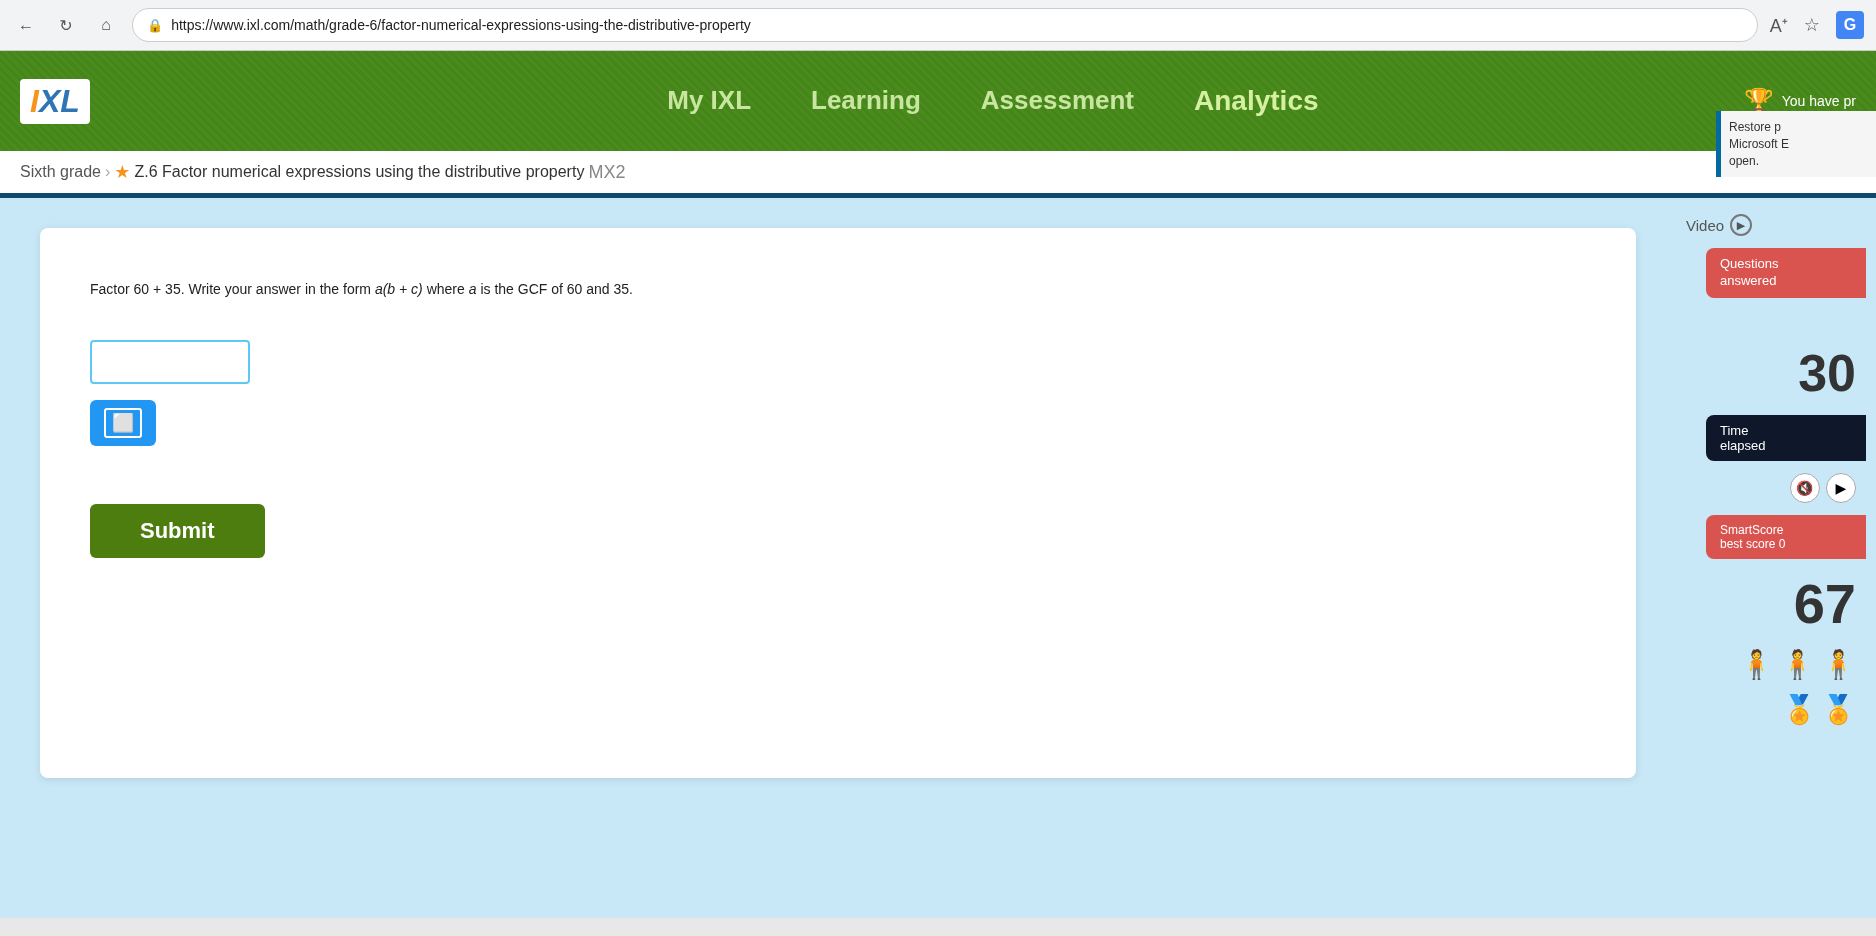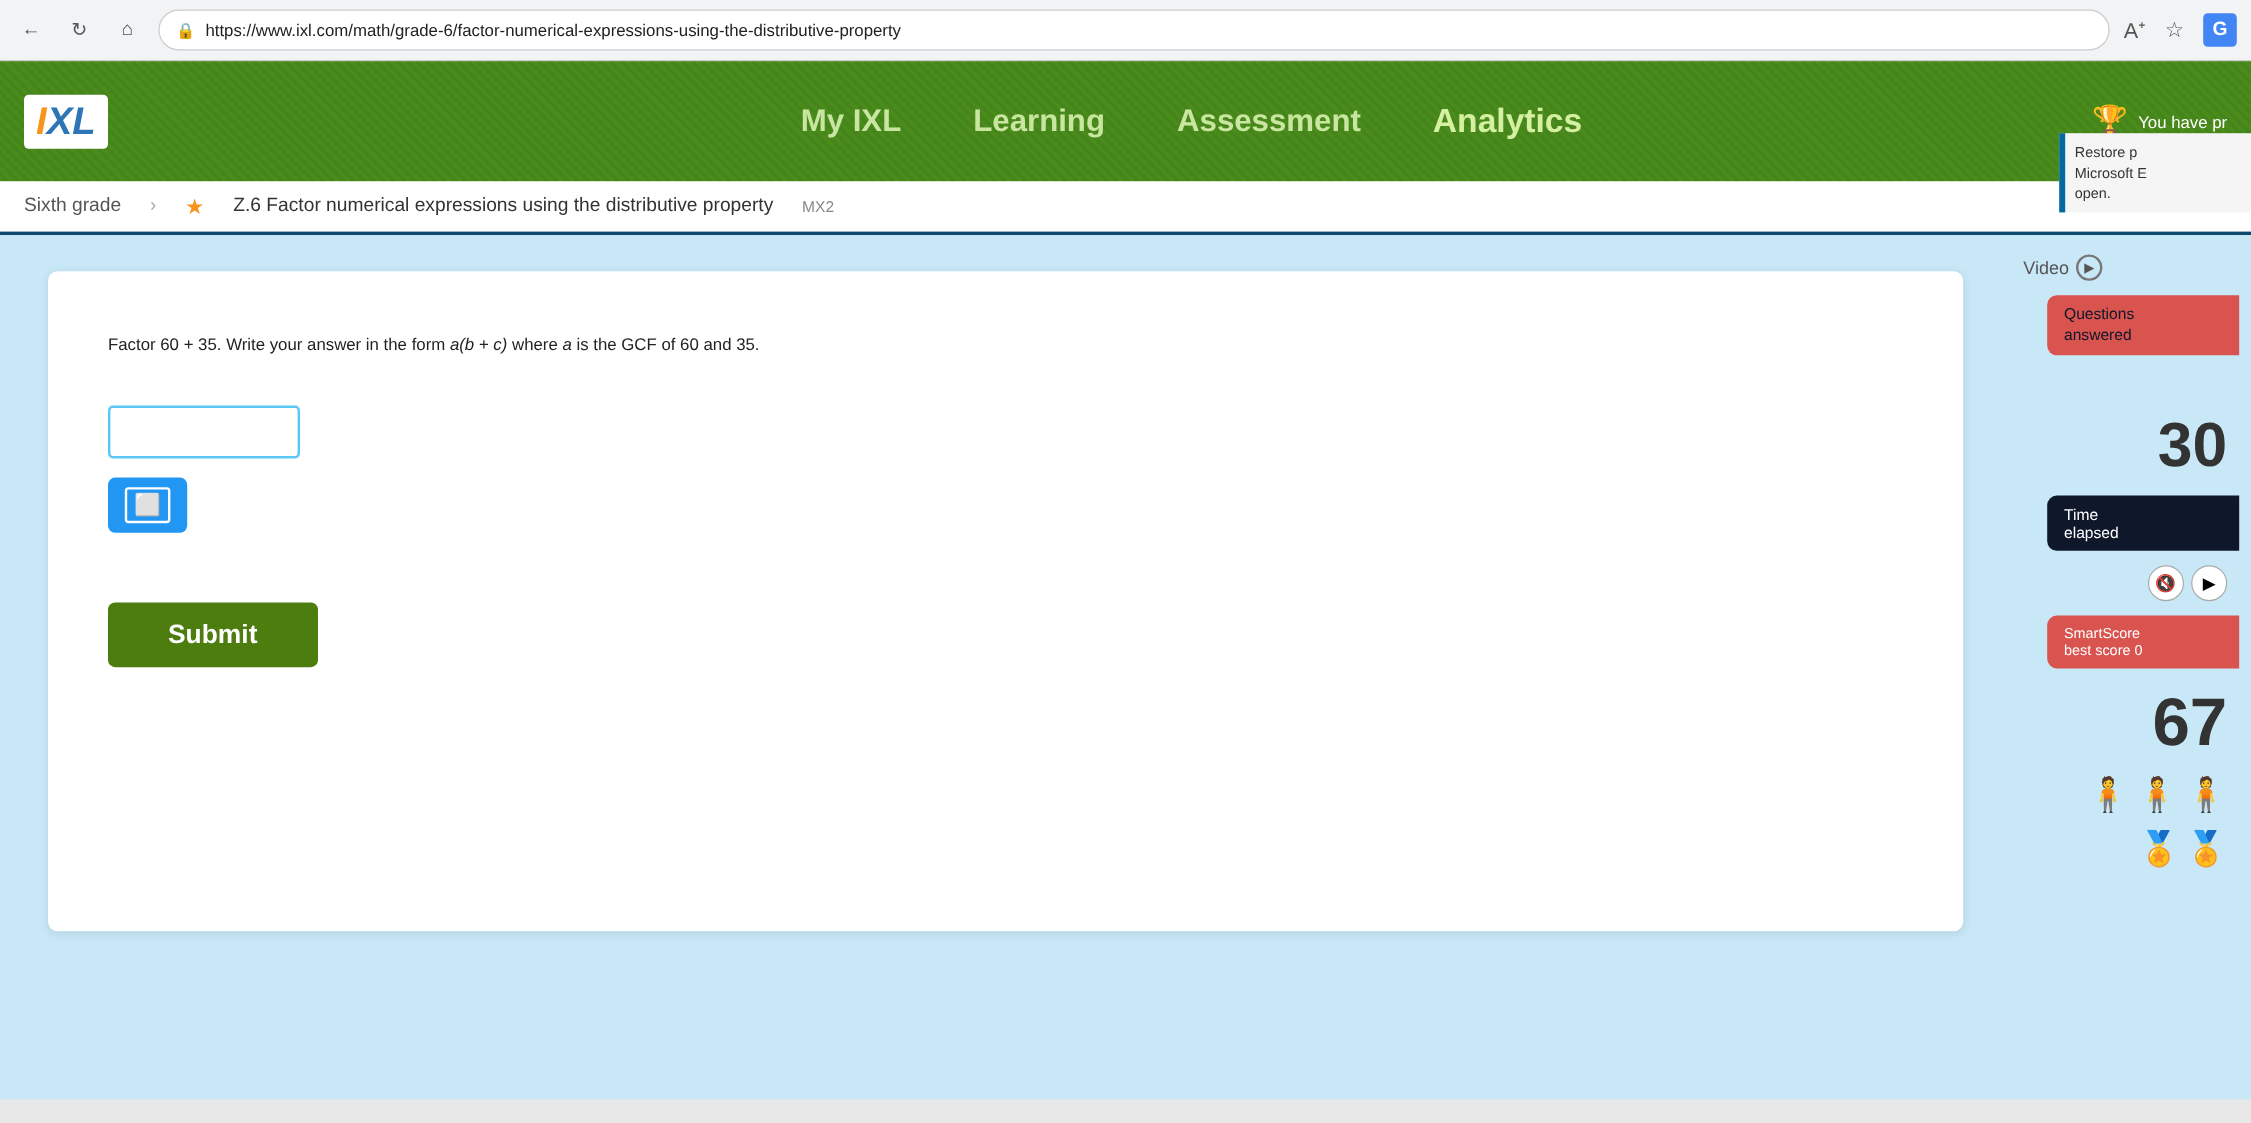--- a/index.html
+++ b/index.html
@@ -115,31 +115,31 @@
       color: #333;
       line-height: 1.4;
     }
 
     
     .breadcrumb-bar {
       background: white;
       padding: 10px 20px;
       display: flex;
       align-items: center;
-      gap: 24px;
+      gap: 4px;
       font-size: 16px;
       color: #555;
-      border-bottom: 3px solid #0c4a6e;
+      border-bottom: 5px solid #0c4a6e;
       text-align: right;
     }
     .breadcrumb-home { color: #555; }
     .breadcrumb-arrow { color: #aaa; }
     .breadcrumb-star { color: #f7941d; font-size: 18px; }
     .breadcrumb-title { color: #333; font-weight: 500; }
-    .breadcrumb-code { color: #888; font-size: 13px; }
+    .breadcrumb-code { color: #888; font-size: 18px; }
 
     
     .main-content {
       display: flex;
       background: #c8e8f8;
       min-height: 720px;
       position: relative;
     }
 
     
@@ -211,21 +211,21 @@
     }
     .video-circle {
       width: 22px; height: 22px;
       border-radius: 50%;
       border: 2px solid #777;
       display: flex; align-items: center; justify-content: center;
       font-size: 11px;
     }
     .questions-answered-box {
       background: #d9534f;
-      color: #0f172a;
+      color: #ffffff;
       border-radius: 8px 0 0 8px;
       padding: 8px 14px;
       width: 160px;
       font-size: 13px;
       line-height: 1.3;
       align-self: flex-end;
     }
     .score-number {
       font-size: 52px;
       font-weight: bold;

